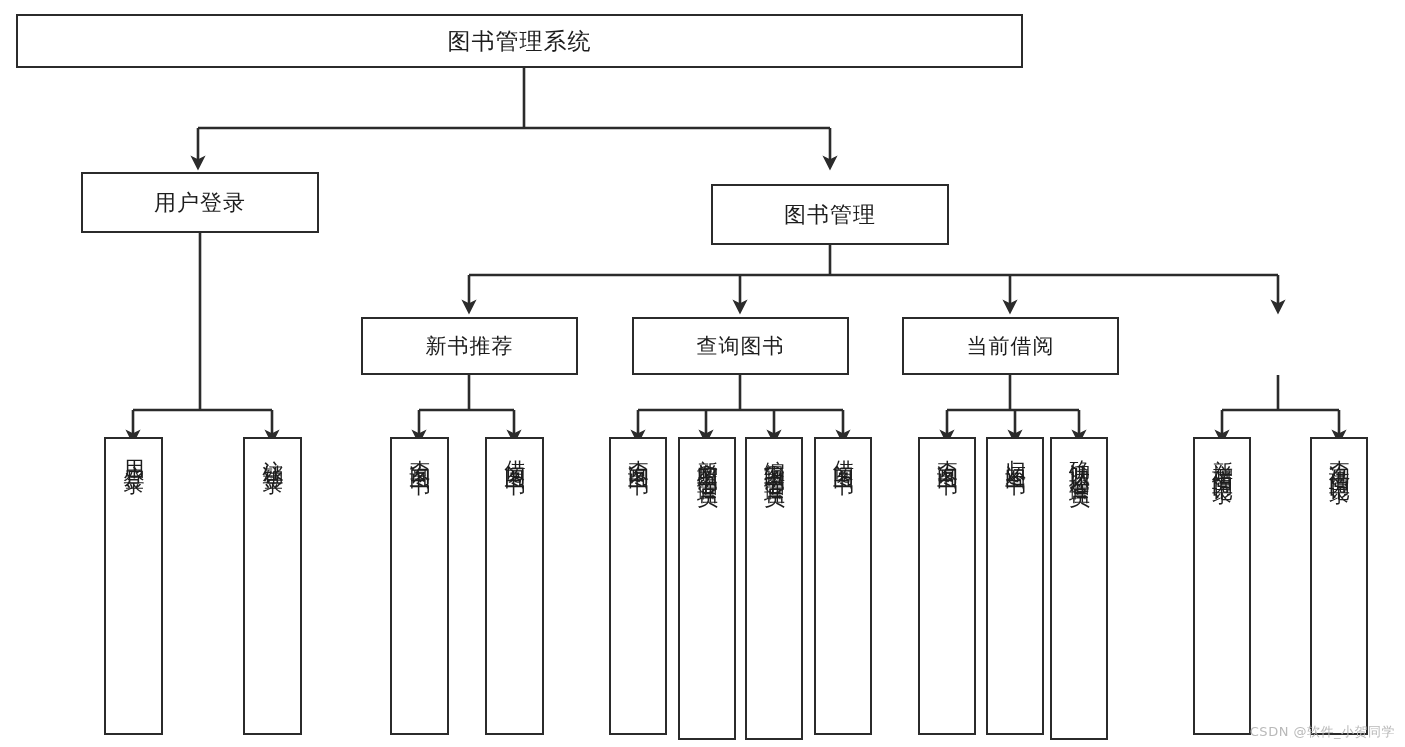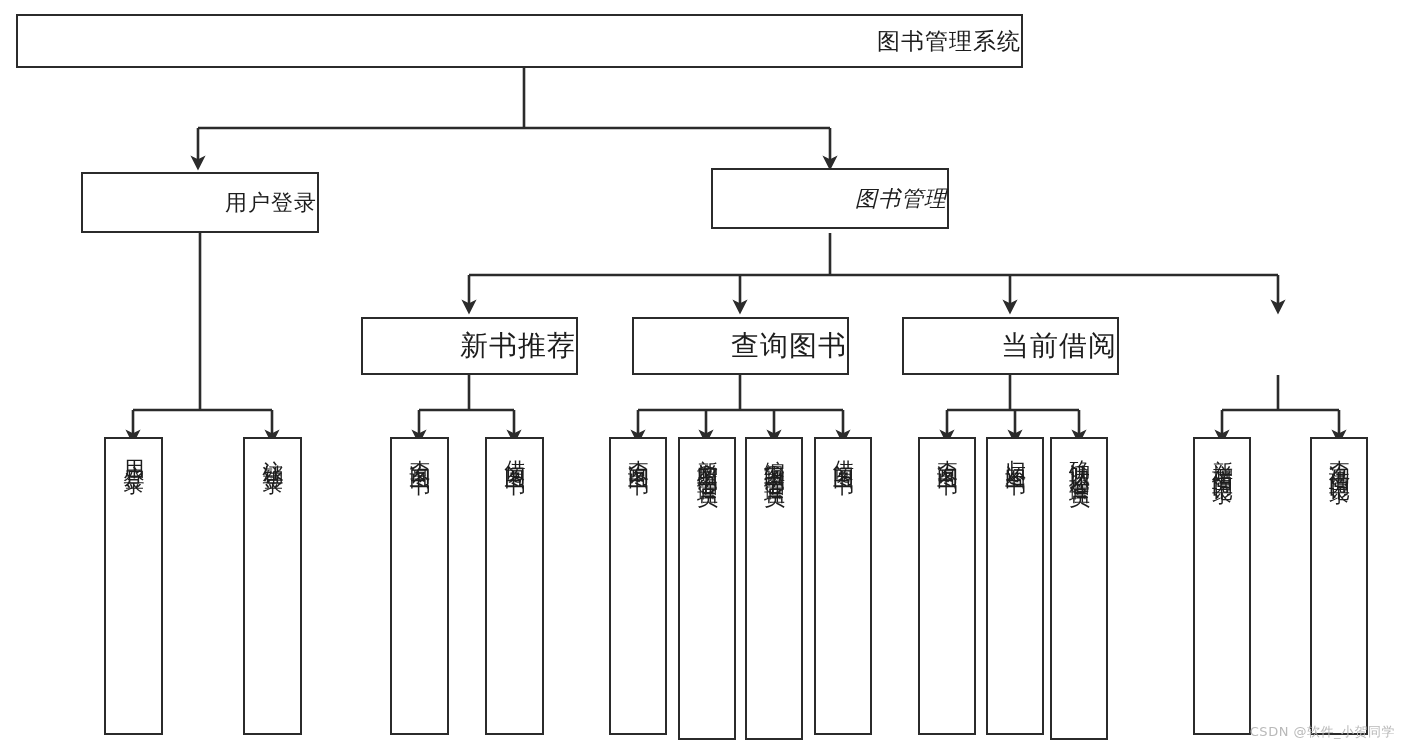--- a/index.html
+++ b/index.html
@@ -26,33 +26,33 @@
     height: 747px;
   }
   .node {
     position: absolute;
     box-sizing: border-box;
     border: 2.5px solid #2b2b2b;
     background: #ffffff;
     color: #1d1d1d;
     display: flex;
     align-items: center;
-    justify-content: flex-end;
+    justify-content: center;
     text-align: center;
   }
   .node-root {
     font-size: 23px;
     letter-spacing: 1px;
   }
   .node-l1 {
     font-size: 22px;
     letter-spacing: 1px;
   }
   .node-l2 {
-    font-size: 28px;
+    font-size: 21px;
     letter-spacing: 1px;
   }
   .node-leaf {
     font-size: 21px;
     align-items: flex-start;
     justify-content: center;
     padding-top: 4px;
   }
   .vtext {
     writing-mode: vertical-rl;
@@ -131,21 +131,21 @@
     </g>
   </svg>
 
   <div class="node node-root" style="left:16px; top:14px; width:1007px; height:54px;">
     <span>图书管理系统</span>
   </div>
 
   <div class="node node-l1" style="left:81px; top:172px; width:238px; height:61px;">
     <span>用户登录</span>
   </div>
-  <div class="node node-l1" style="left:711px; top:168px; width:238px; height:61px;font-style:italic;">
+  <div class="node node-l1" style="left:711px; top:184px; width:238px; height:61px;">
     <span>图书管理</span>
   </div>
 
   <div class="node node-l2" style="left:361px; top:317px; width:217px; height:58px;">
     <span>新书推荐</span>
   </div>
   <div class="node node-l2" style="left:632px; top:317px; width:217px; height:58px;">
     <span>查询图书</span>
   </div>
   <div class="node node-l2" style="left:902px; top:317px; width:217px; height:58px;">

